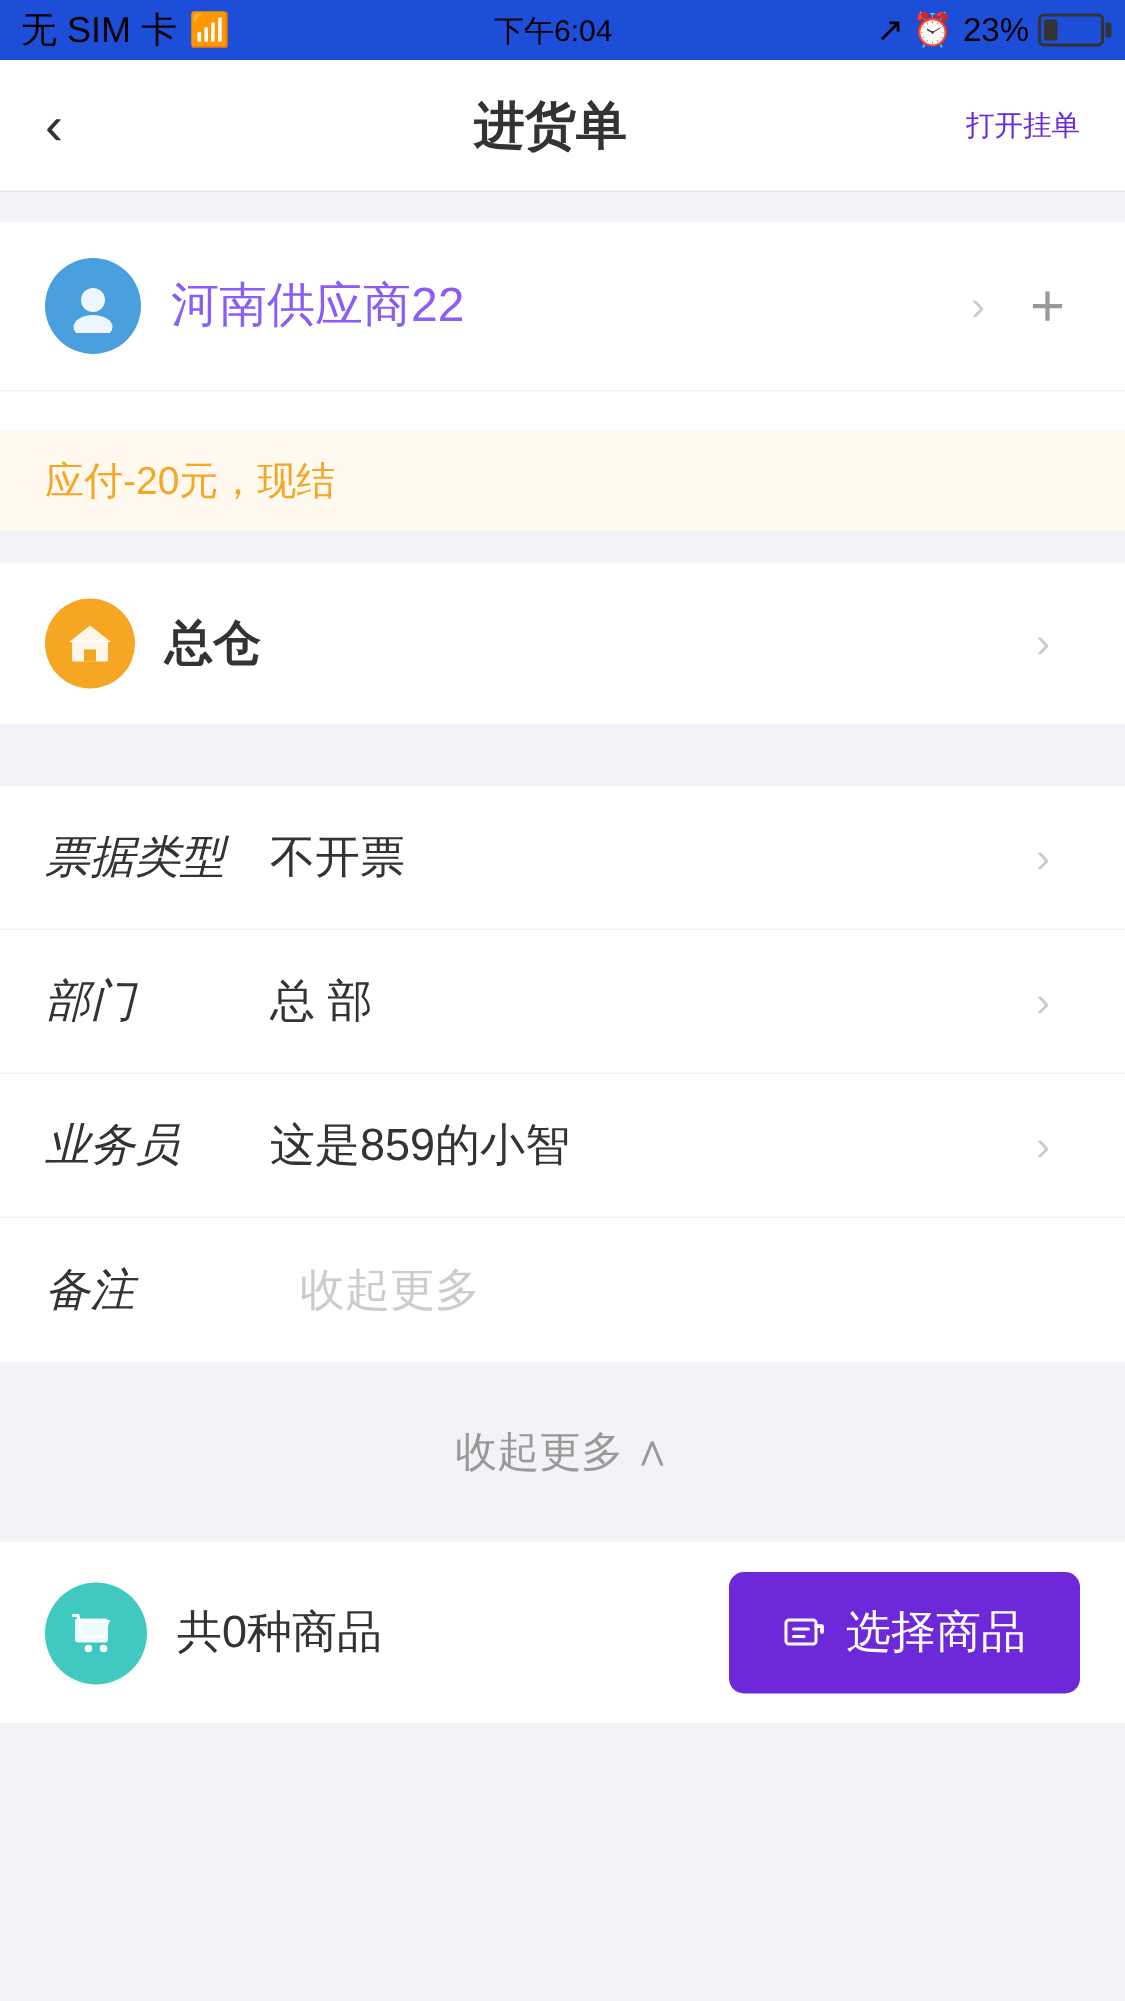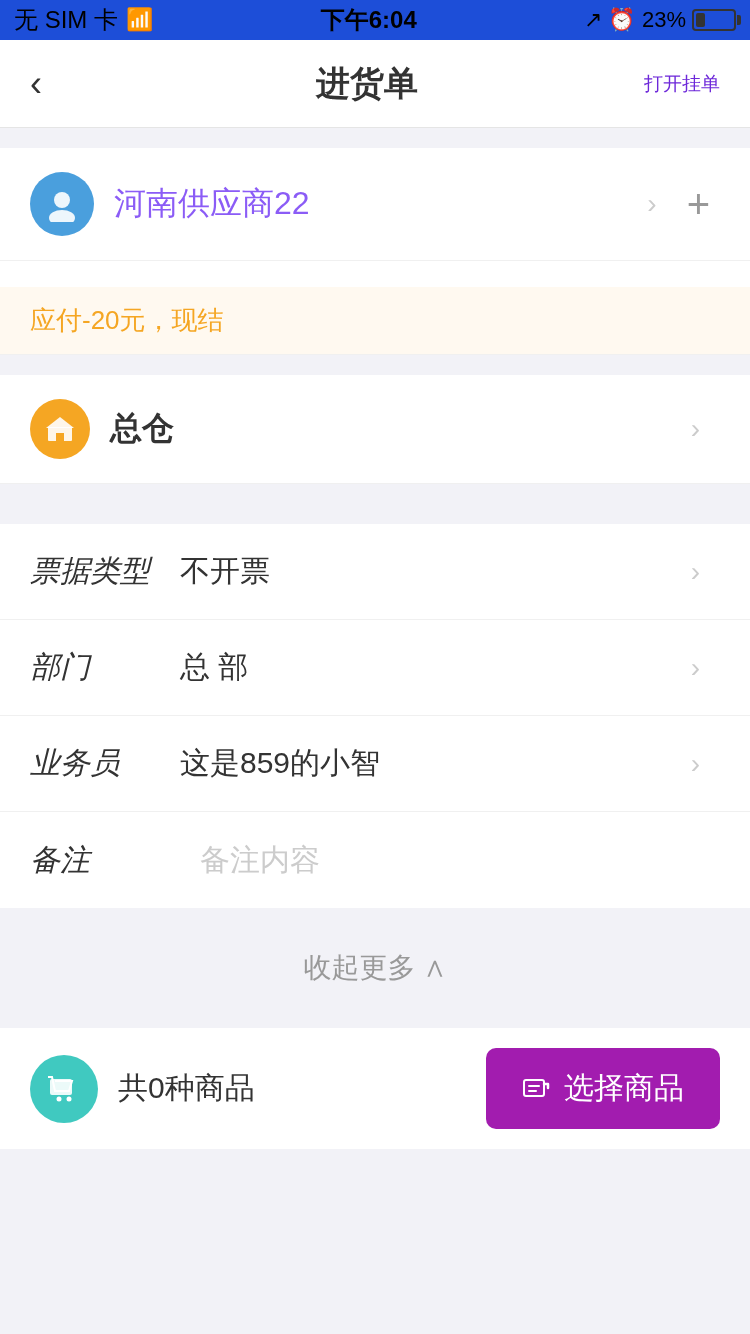--- a/index.html
+++ b/index.html
@@ -17,21 +17,21 @@
       height: 40px;
       background: #1d4ed8;
       display: flex;
       align-items: center;
       justify-content: space-between;
       padding: 0 14px;
       font-size: 24px;
       font-weight: 500;
     }
     .status-left { display: flex; align-items: center; gap: 8px; }
-    .status-center { font-size: 24px; font-weight: 700; }
+    .status-center { font-size: 20px; font-weight: 400; }
     .status-right { display: flex; align-items: center; gap: 6px; font-size: 22px; }
     .battery-icon {
       width: 44px; height: 22px;
       border: 2px solid #333;
       border-radius: 4px;
       position: relative;
       display: inline-flex;
       align-items: center;
     }
     .battery-icon::after {
@@ -231,21 +231,21 @@
       justify-content: center;
       margin-right: 20px;
       flex-shrink: 0;
     }
     .product-count {
       flex: 1;
       font-size: 30px;
       color: #333;
     }
     .select-btn {
-      background: #a21caf;
+      background: #6d28d9;
       color: #fff;
       border: none;
       border-radius: 10px;
       padding: 20px 36px;
       font-size: 30px;
       display: flex;
       align-items: center;
       gap: 12px;
       cursor: pointer;
     }
@@ -331,21 +331,21 @@
   </div>
 
   <div class="form-row">
     <span class="form-label">业务员</span>
     <span class="form-value">这是859的小智</span>
     <span class="chevron-right">›</span>
   </div>
 
   <div class="form-row">
     <span class="form-label">备注</span>
-    <span class="form-placeholder">备注内容</span>
+    <span class="form-placeholder">收起更多</span>
   </div>
 
 </div>
 
 <div class="collapse-bar">
   <span>收起更多 ∧</span>
 </div>
 
 <div class="product-bar">
   <div class="product-icon">

